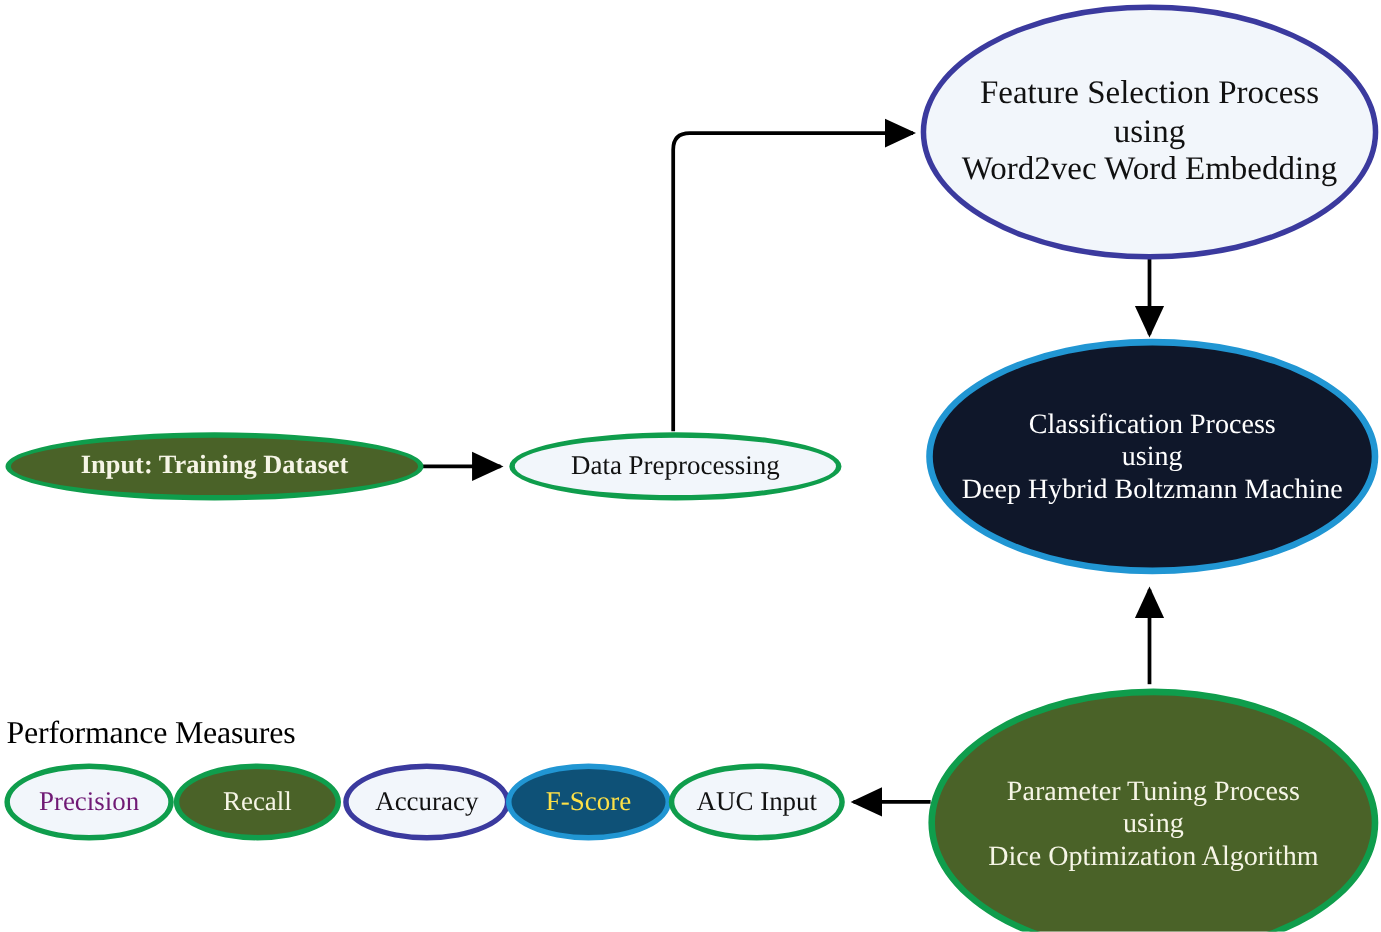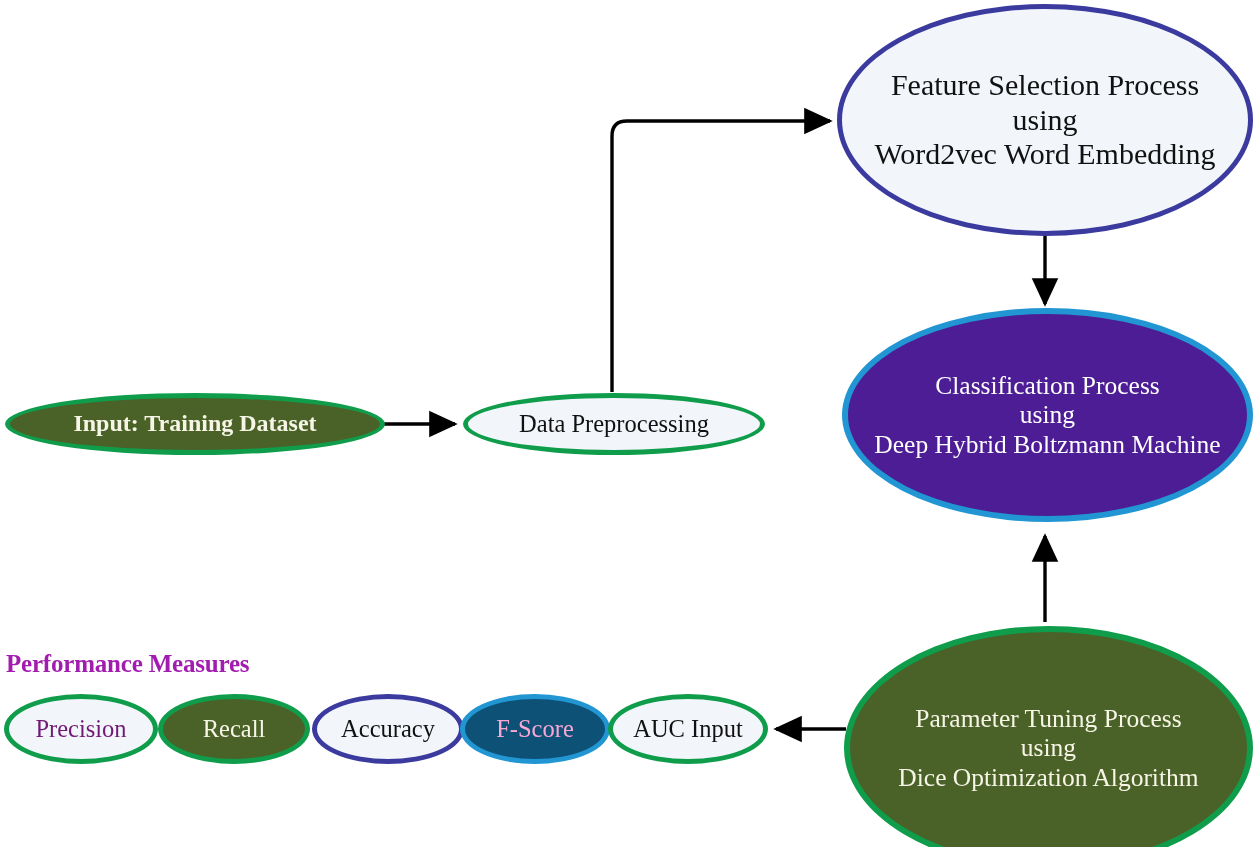--- a/index.html
+++ b/index.html
@@ -51,21 +51,21 @@
     border-color: #3b3a9e;
     background: #f2f6fb;
     color: #111111;
     font-size: 30px;
   }
   #node-classification {
     left: 842px; top: 308px;
     width: 411px; height: 214px;
     border-width: 6px;
     border-color: #2196d3;
-    background: #4c1d95;
+    background: #0f172a;
     color: #ffffff;
     font-size: 25.5px;
   }
   #node-parameter-tuning {
     left: 844px; top: 626px;
     width: 409px; height: 244px;
     border-width: 6px;
     border-color: #0f9d4c;
     background: #4a6228;
     color: #f6f5e6;
@@ -91,23 +91,23 @@
     background: #f2f6fb;
     color: #111111;
     font-size: 24.5px;
     justify-content: flex-end;
   }
 
   
   #perf-title {
     position: absolute;
     left: 6px; top: 650px;
-    font-size: 25px;
-    font-weight: bold;
-    color: #a21caf;
+    font-size: 29px;
+    font-weight: normal;
+    color: #000000;
     letter-spacing: -0.2px;
     white-space: nowrap;
   }
   .perf {
     top: 694px;
     height: 70px;
     border-width: 5px;
     font-size: 24.5px;
   }
   #node-precision {
@@ -126,21 +126,21 @@
   #node-accuracy {
     left: 312px; width: 152px;
     border-color: #3b3a9e;
     background: #f2f6fb;
     color: #111111;
   }
   #node-f-score {
     left: 460px; width: 150px;
     border-color: #2196d3;
     background: #0e5177;
-    color: #f9a8d4;
+    color: #fde047;
   }
   #node-auc-score {
     left: 608px; width: 160px;
     border-color: #0f9d4c;
     background: #f2f6fb;
     color: #111111;
   }
 </style>
 </head>
 <body>

